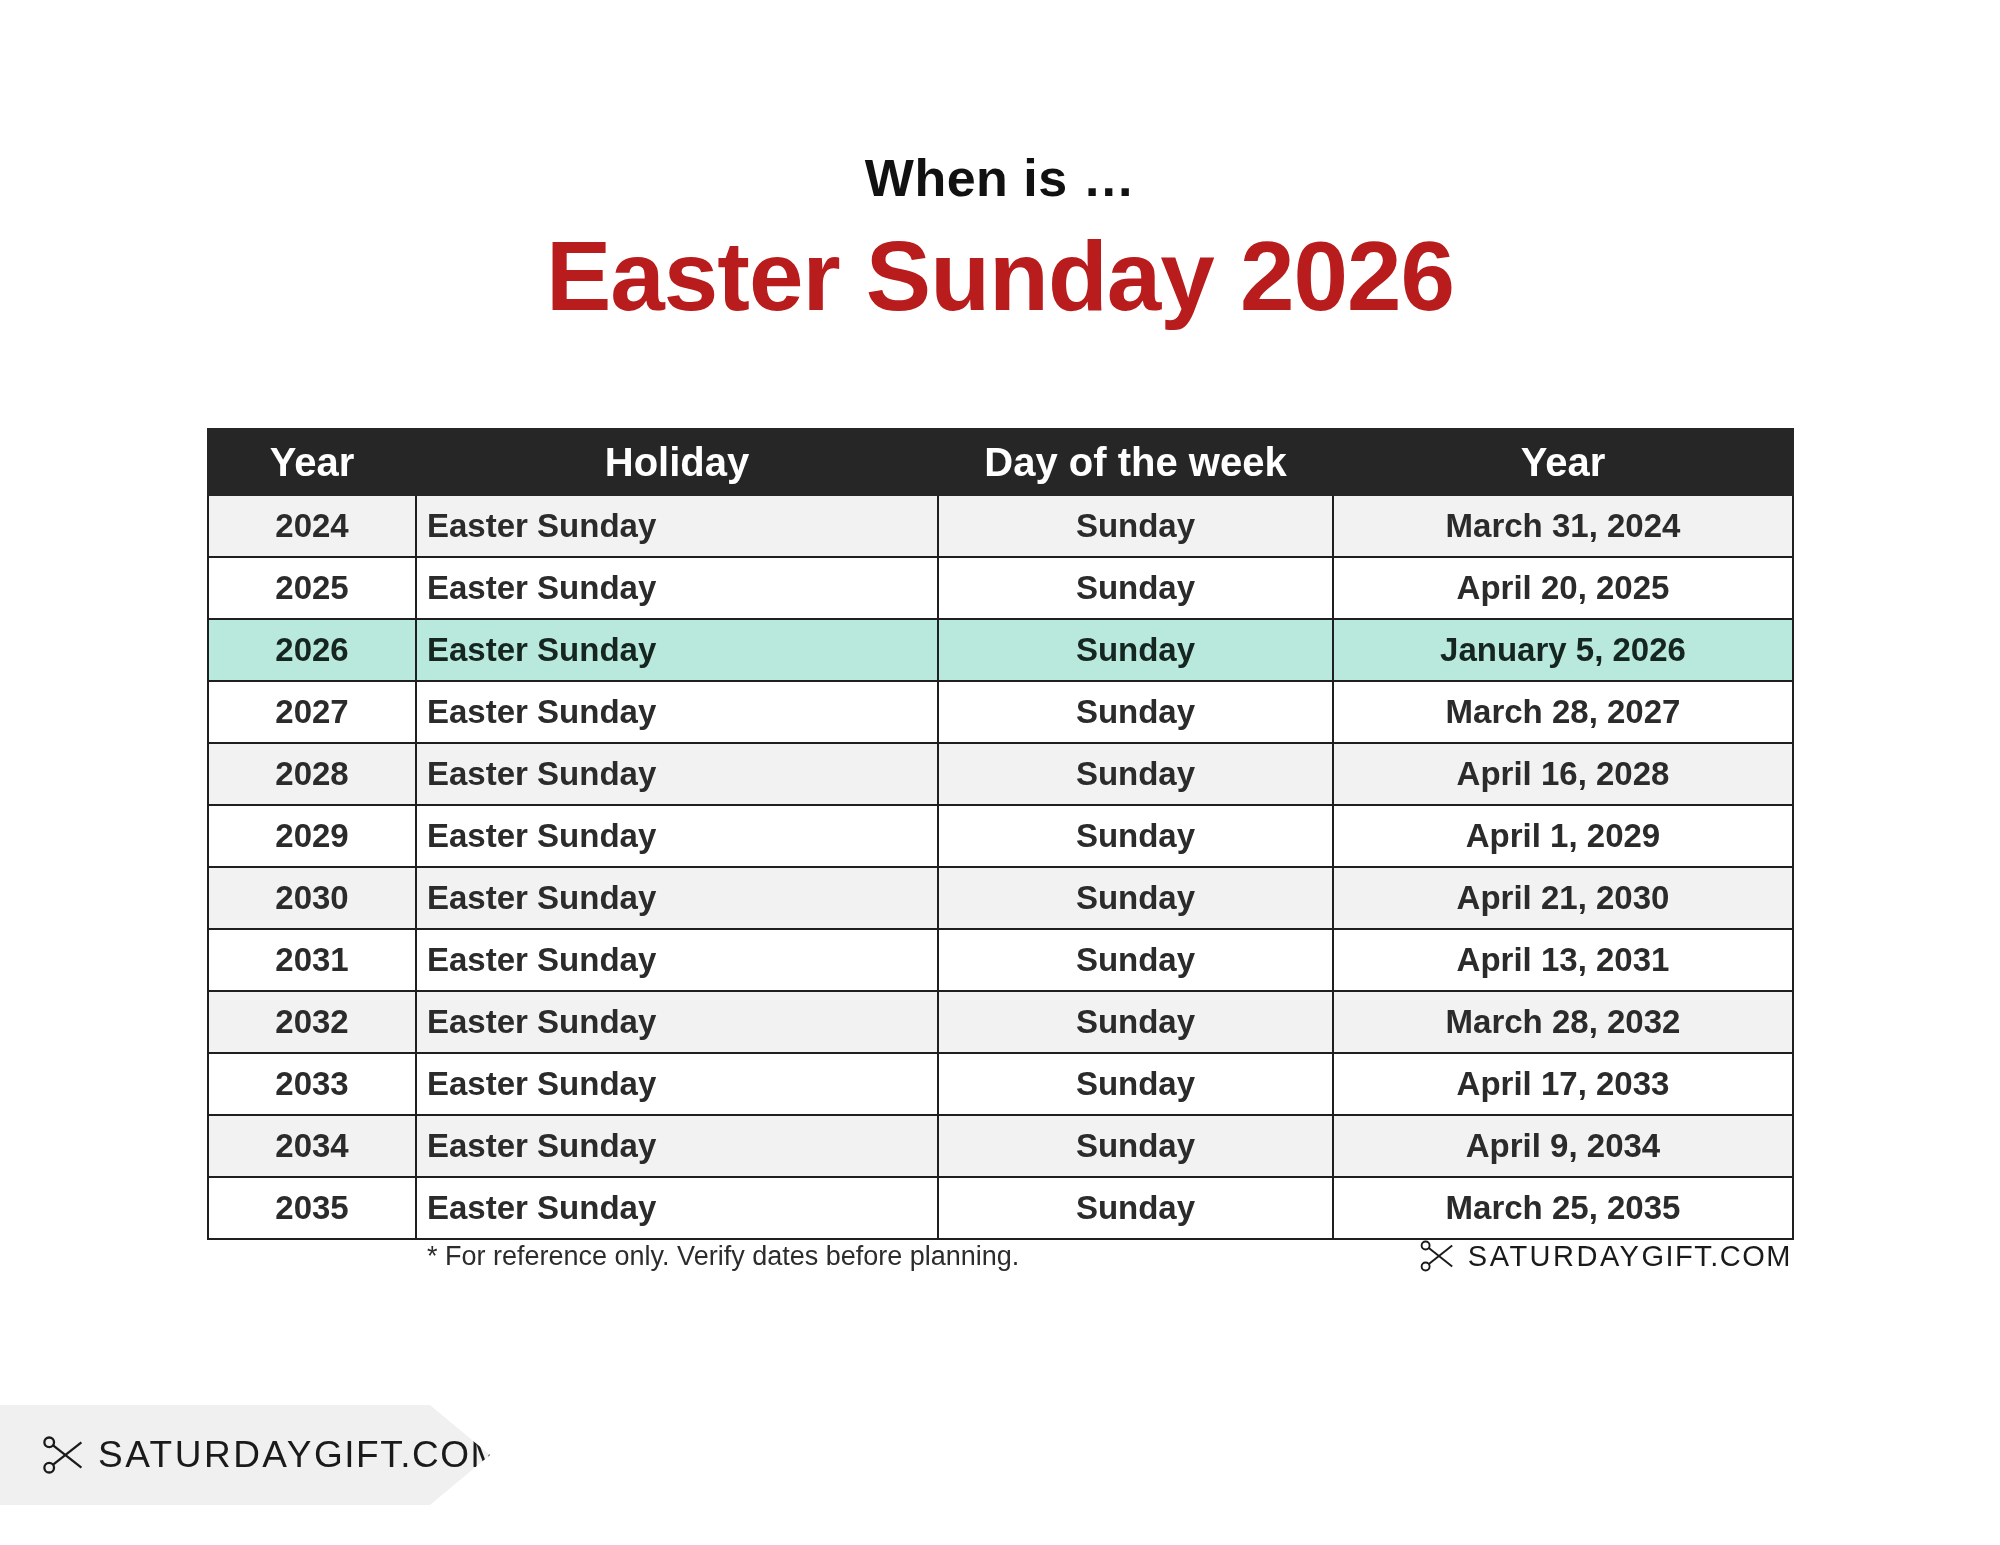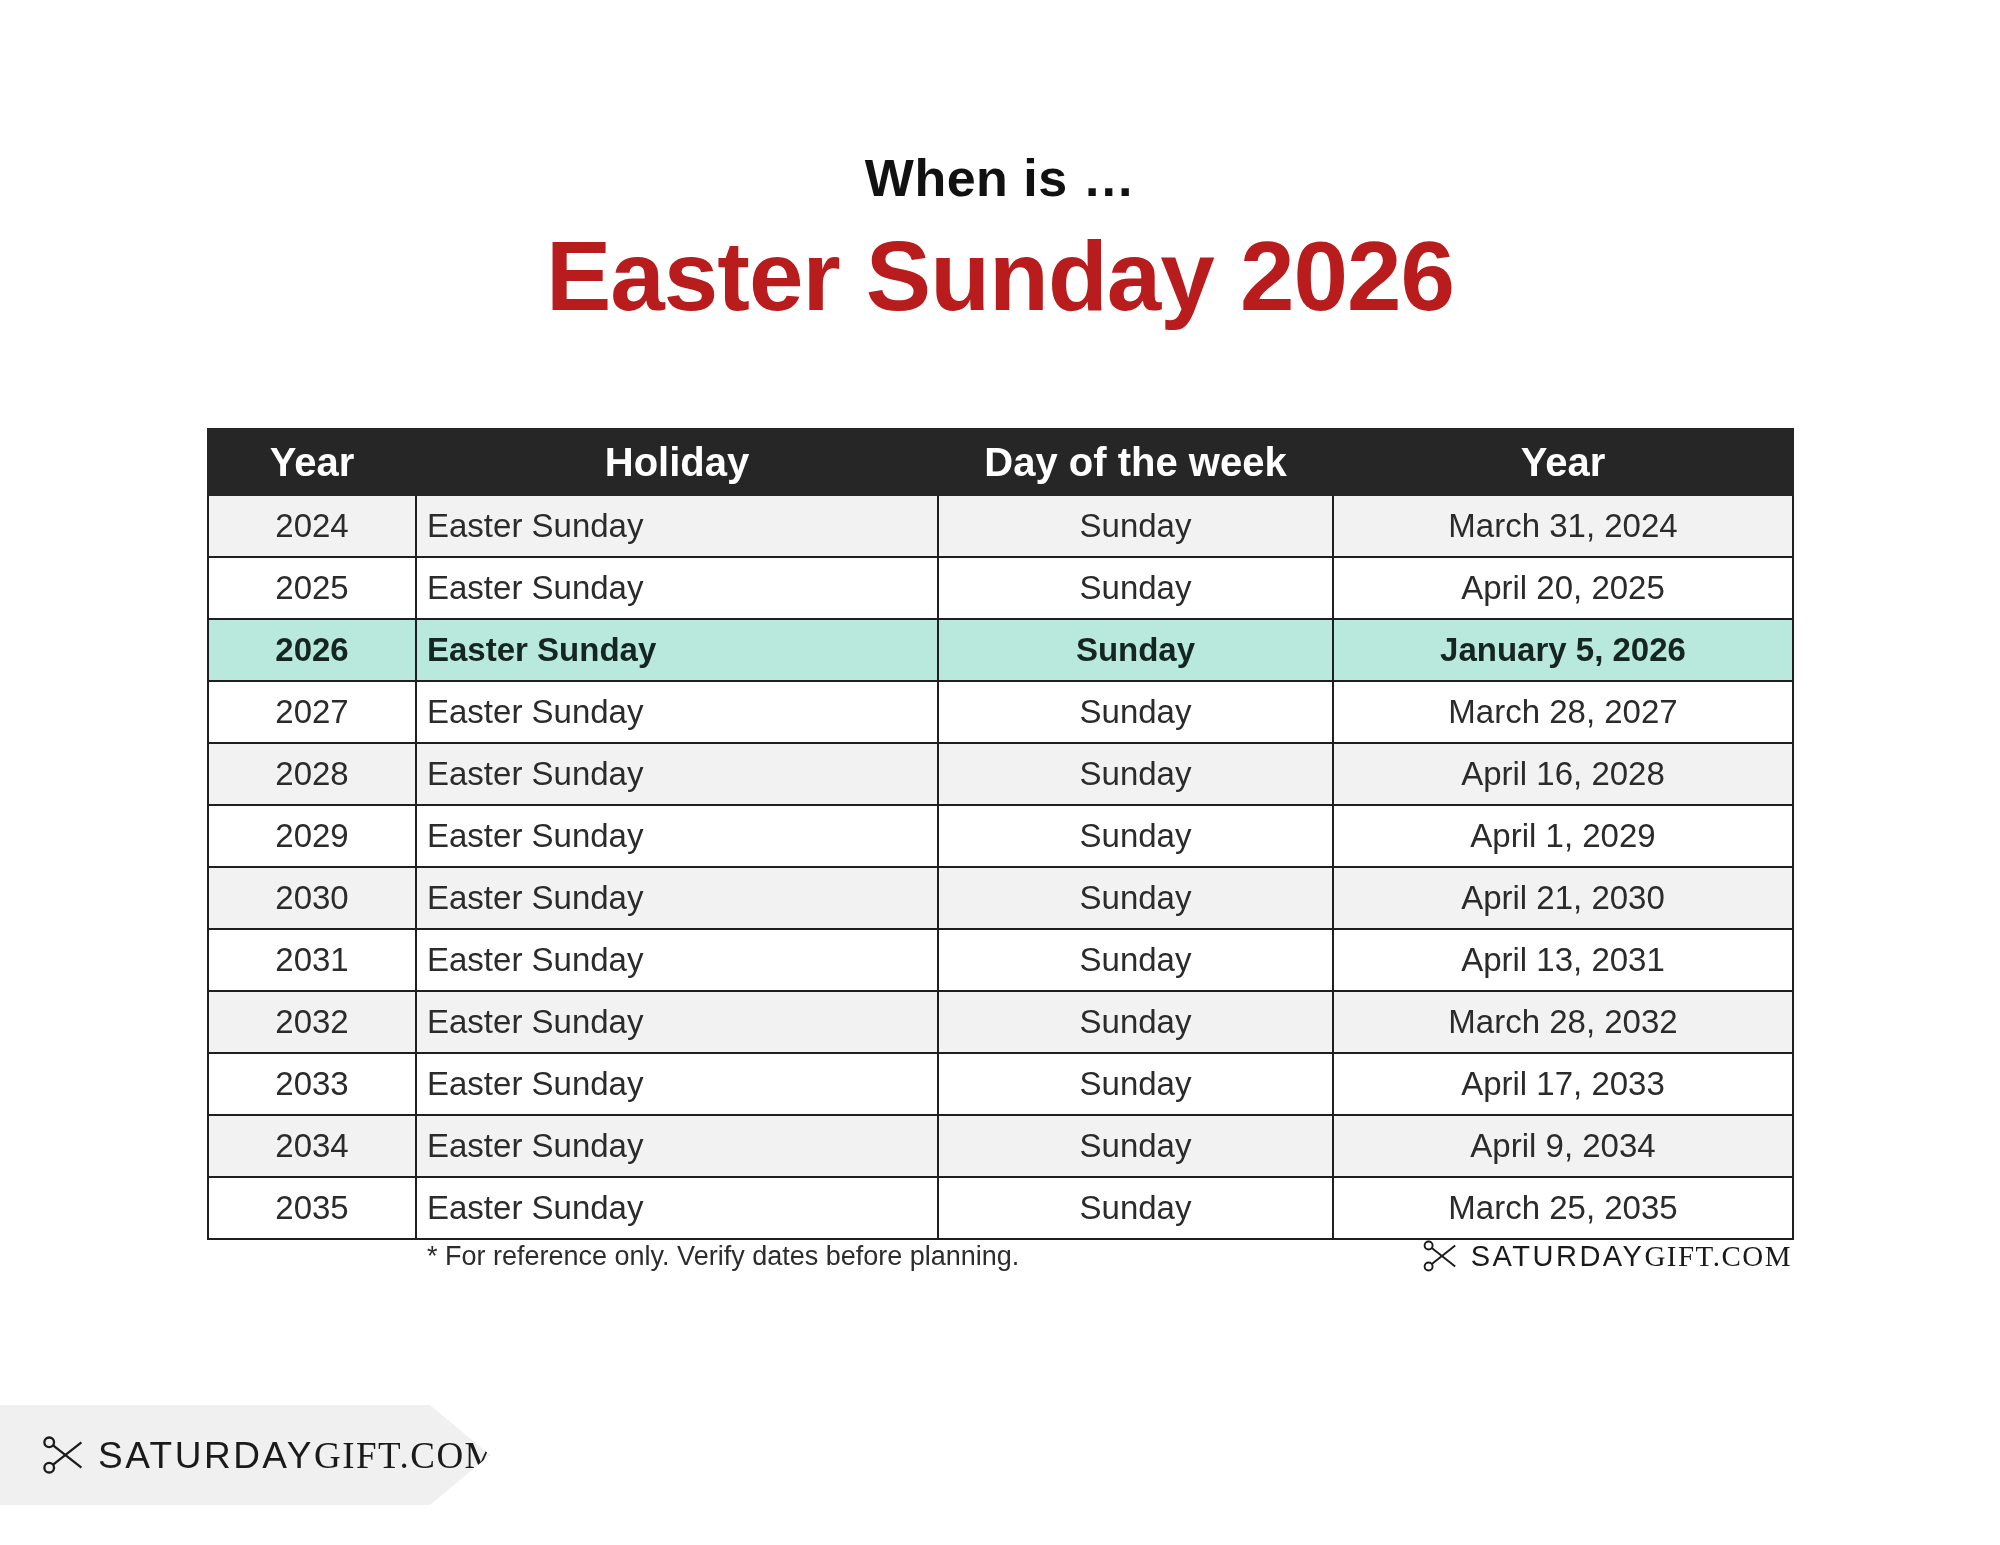--- a/index.html
+++ b/index.html
@@ -57,21 +57,21 @@
   table.holiday-table {
     width: 100%;
     border-collapse: collapse;
     table-layout: fixed;
   }
   table.holiday-table th,
   table.holiday-table td {
     border: 2px solid #1f1f1f;
     height: 60px;
     font-size: 33px;
-    font-weight: 400;
+    font-weight: 700;
     color: #2b2b2b;
     padding: 0 10px;
     vertical-align: middle;
   }
   table.holiday-table thead th {
     background: #262626;
     color: #ffffff;
     font-weight: 700;
     font-size: 40px;
     text-align: center;
@@ -124,21 +124,20 @@
     color: #1a1a1a;
     white-space: nowrap;
   }
   .brand-text b {
     font-weight: 400;
     letter-spacing: 2.5px;
   }
   .brand-text span.light {
     font-weight: 400;
     letter-spacing: 1.5px;
-    font-family: Liberation Serif, serif;
   }
   .brand-icon {
     width: 38px;
     height: 38px;
     flex: 0 0 auto;
   }
 
   .footer-badge {
     position: absolute;
     left: 0;

